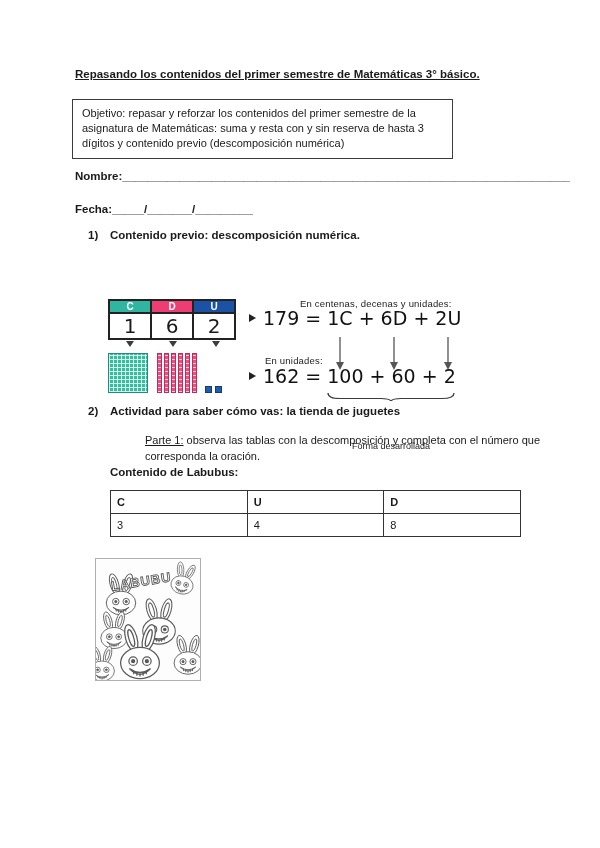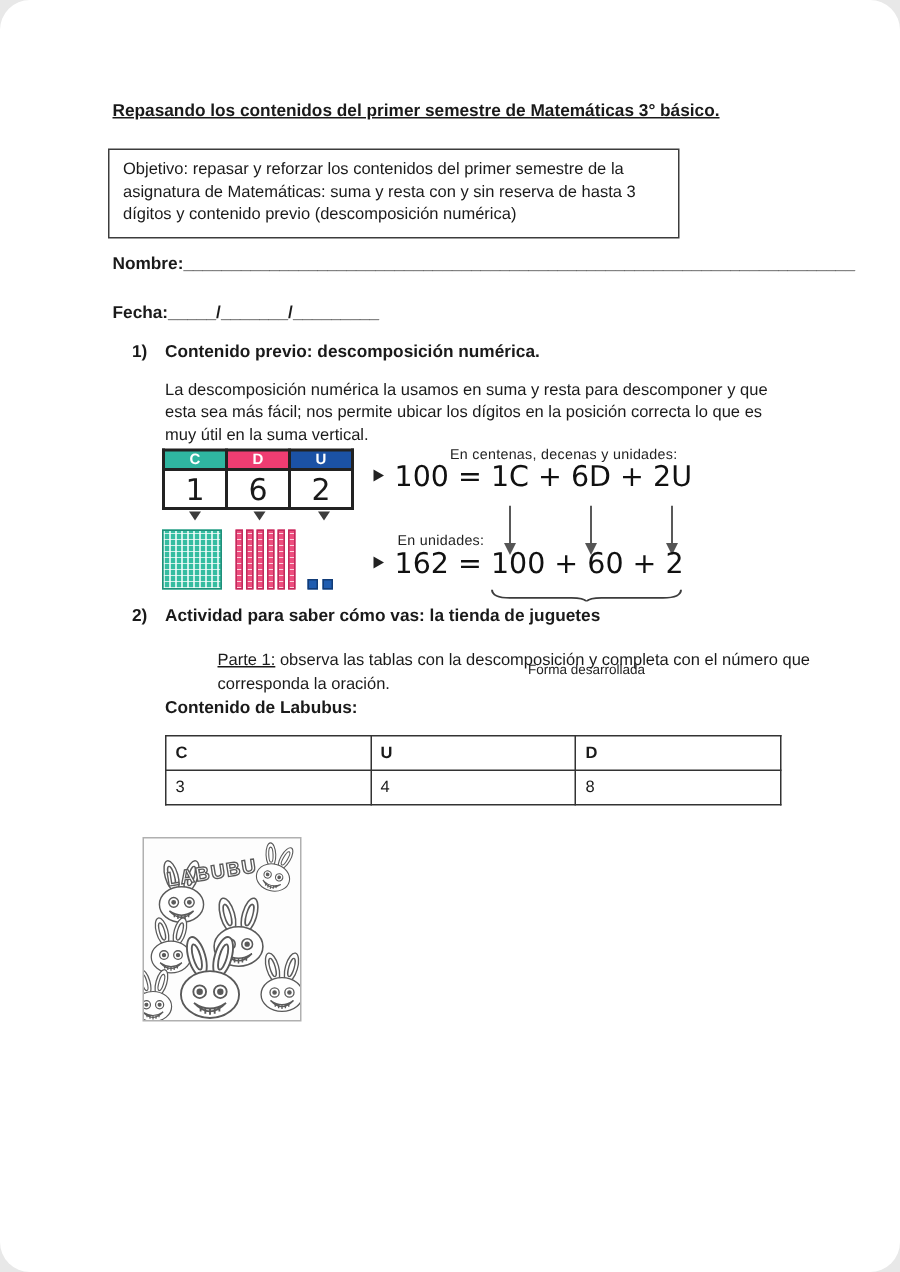--- a/index.html
+++ b/index.html
@@ -1,21 +1,20 @@
 <!DOCTYPE html>
 <html><head>
 <meta charset="utf-8">
 <style>
   * { margin:0; padding:0; box-sizing:border-box; }
   html,body { background:#e8e8e8; }
   .page {
     position:relative; width:600px; height:848px; margin:0 auto;
     background:#ffffff; font-family:"Liberation Sans", sans-serif; color:#1a1a1a;
     overflow:hidden;
-    border-radius:20px;
   }
   .abs { position:absolute; }
 
   .title { left:75px; top:68px; font-size:11.5px; font-weight:bold; text-decoration:underline; }
 
   .objective-box {
     left:72px; top:99px; width:381px; border:1.5px solid #3c3c3c;
     padding:6px 9px; font-size:11px; line-height:1.38;
   }
 
@@ -102,21 +101,20 @@
 
   <div class="abs date-line"><span>Fecha:</span><span class="blank">_____</span><span>/</span><span class="blank">_______</span><span>/</span><span class="blank">_________</span></div>
 
   <div class="abs name-line"><span>Nombre:</span><span class="blank">______________________________________________________________________</span></div>
 
   <div class="abs sec-heading sec1-heading">
     <span class="sec-num">1)</span>
     <span>Contenido previo: descomposición numérica.</span>
   </div>
 
-  <div class="abs para1">La descomposición numérica la usamos en suma y resta para descomponer y que esta sea más fácil; nos permite ubicar los dígitos en la posición correcta lo que es muy útil en la suma vertical.</div>
 
   <div class="abs figure">
 
     <table class="pv-table">
       <tbody>
           <tr>
         <th style="background-color: rgb(47, 181, 160);">C</th>
         <th style="background-color: rgb(238, 61, 114);">D</th>
         <th style="background-color: rgb(27, 82, 165);">U</th>
       </tr>
@@ -143,21 +141,21 @@
       <div class="rod" style="background-color: rgb(238, 77, 126);"></div>
     </div>
 
     <div class="units">
       <div class="unit" style="background-color: rgb(31, 92, 176);"></div>
       <div class="unit" style="background-color: rgb(31, 92, 176);"></div>
     </div>
 
     <div class="fig-label lbl-top">En centenas, decenas y unidades:</div>
 
-    <div class="eq-row eq-top"><span class="tri-right"></span><span>100 = 1C + 6D + 2U</span></div>
+    <div class="eq-row eq-top"><span class="tri-right"></span><span>179 = 1C + 6D + 2U</span></div>
 
     <svg class="v-arrow" style="left:230px;" viewBox="0 0 10 34">
       <line x1="5" y1="0" x2="5" y2="26" stroke="#555" stroke-width="1.3"></line>
       <polygon points="1,25 9,25 5,33" fill="#555"></polygon>
     </svg>
     <svg class="v-arrow" style="left:284px;" viewBox="0 0 10 34">
       <line x1="5" y1="0" x2="5" y2="26" stroke="#555" stroke-width="1.3"></line>
       <polygon points="1,25 9,25 5,33" fill="#555"></polygon>
     </svg>
     <svg class="v-arrow" style="left:338px;" viewBox="0 0 10 34">

